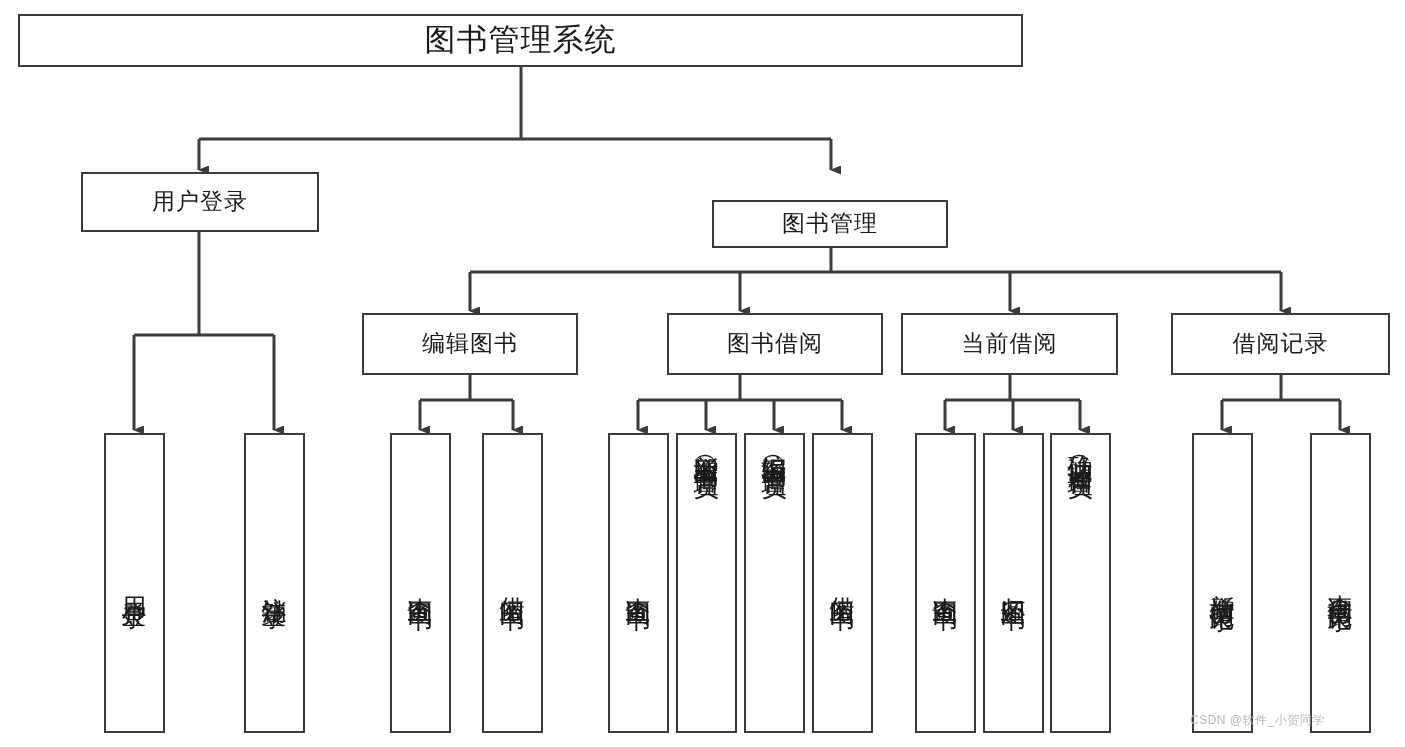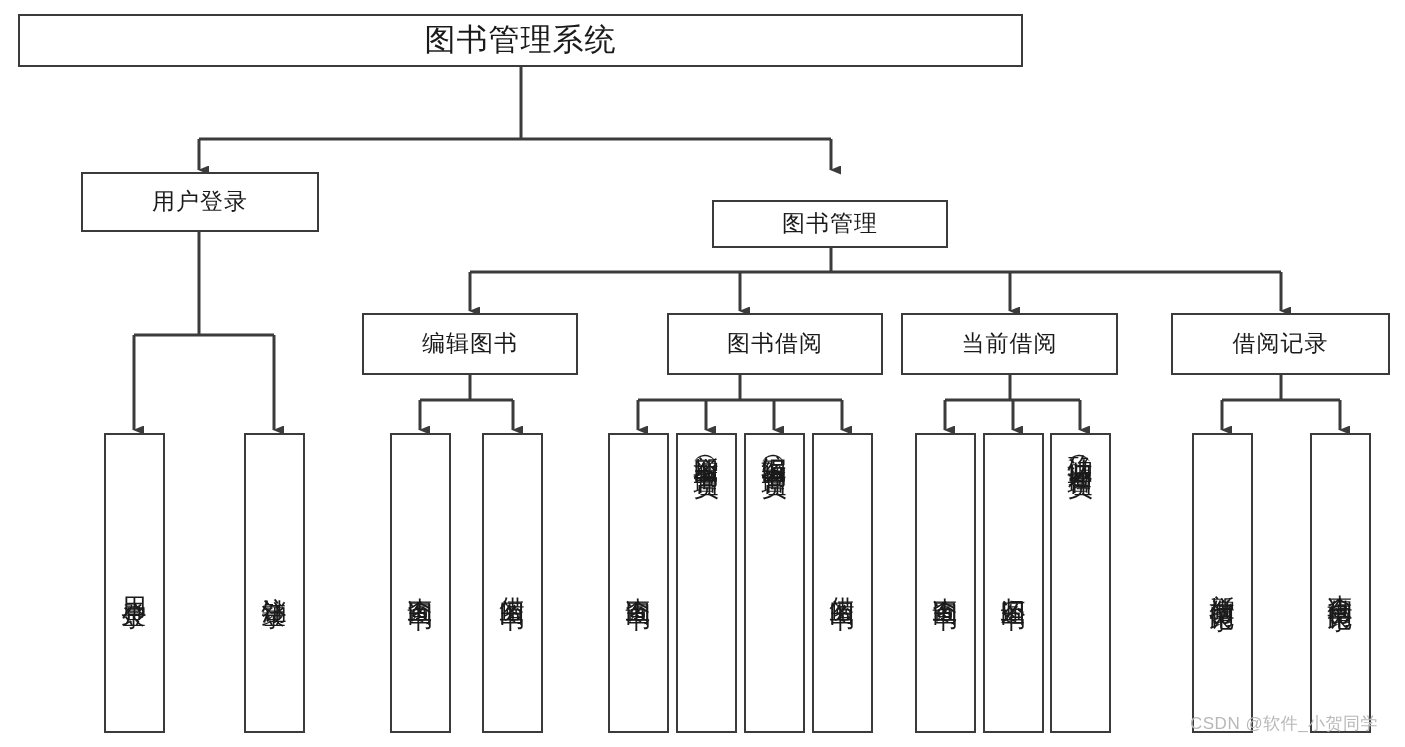--- a/index.html
+++ b/index.html
@@ -42,21 +42,21 @@
     writing-mode:vertical-rl;
     text-orientation:upright;
     font-size:25px;
     line-height:1.12;
     letter-spacing:3px;
     white-space:nowrap;
   }
   .node.v.centerv{align-items:center;}
   .watermark{
     position:absolute;
-    font-size:17px;
+    font-size:12px;
     color:#b8b8b8;
     letter-spacing:0.5px;
     white-space:nowrap;
     user-select:none;
   }
 </style>
 </head>
 <body>
 
 <div id="diagram-root">

